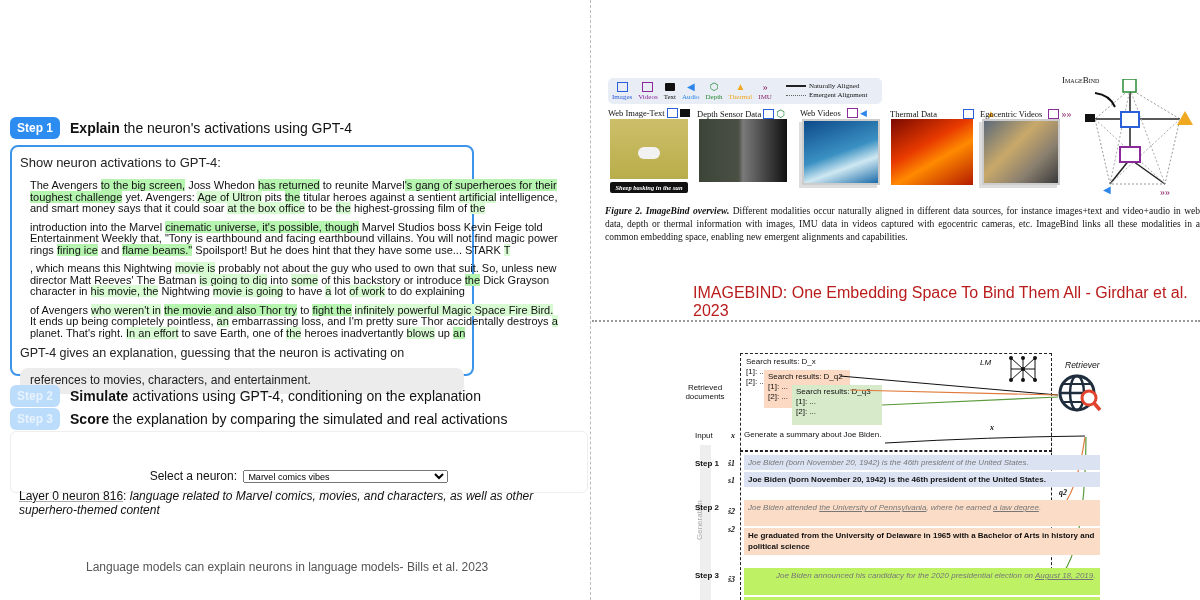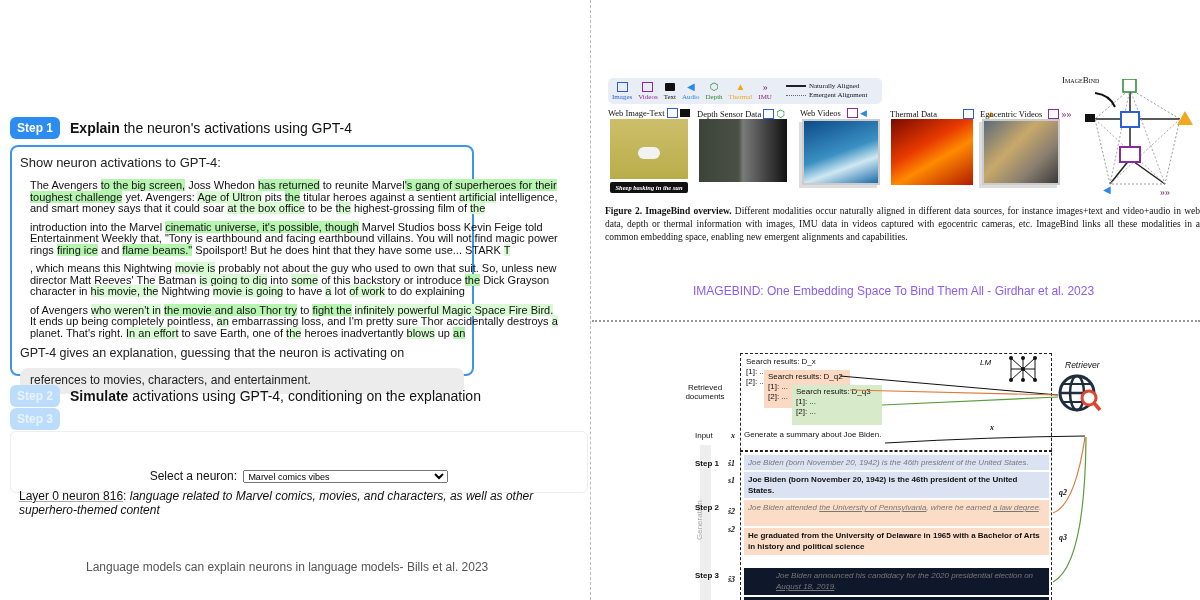--- a/index.html
+++ b/index.html
@@ -32,38 +32,38 @@
   .ib { position: absolute; left: 605px; top: 75px; width: 595px; height: 240px; font-family: "Liberation Serif", serif; }
   .legend { position: absolute; left: 3px; top: 3px; width: 274px; height: 26px; background: #e8edf6; border-radius: 5px; display: flex; align-items: center; padding: 0 4px; gap: 6px; font-size: 7px; }
   .lg-item { display: flex; flex-direction: column; align-items: center; line-height: 8px; }
   .lg-ico { width: 12px; height: 12px; display: flex; align-items: center; justify-content: center; font-size: 10px; }
   .lg-lines { margin-left: 8px; font-size: 7px; line-height: 9px; }
   .lg-lines span.l { display: inline-block; width: 20px; vertical-align: middle; margin-right: 3px; }
   .src-label { position: absolute; font-size: 8.5px; top: 33px; display: flex; align-items: center; gap: 2px; }
   .img-box { position: absolute; top: 44px; height: 60px; }
   .ico-sq { display: inline-block; width: 11px; height: 10px; border: 1.5px solid; position: relative; }
   .ib-cap { position: absolute; left: 0; top: 130px; width: 595px; font-size: 9.5px; line-height: 13px; text-align: justify; }
-  .ib-cap b { font-weight: bold; }
-  .caption-ib { position: absolute; left: 693px; top: 284px; font-size: 12px; color: #8b5cf6; font-family: "Liberation Sans", sans-serif; }
+  .ib-cap b { font-weight: bold; font-style: italic; }
+  .caption-ib { position: absolute; left: 693px; top: 284px; font-size: 16px; color: #b91c1c; font-family: "Liberation Sans", sans-serif; }
 
   
   .ret { position: absolute; left: 670px; top: 345px; width: 530px; height: 255px; font-family: "Liberation Sans", sans-serif; }
   .dash-box { position: absolute; left: 70px; top: 8px; width: 312px; height: 98px; border: 1.5px dashed #222; border-left: none; }
   .dash-left { position: absolute; left: 70px; top: 8px; height: 247px; border-left: 1.5px dashed #222; }
   .dash-right { position: absolute; left: 381px; top: 8px; height: 247px; border-left: 1.5px dashed #222; }
   .row-label { position: absolute; font-size: 8px; text-align: center; }
   .sr { position: absolute; font-size: 8px; line-height: 10px; padding: 2px 4px; }
   .sr.orange { background: #fbd9c3; }
   .sr.green { background: #d7ebcb; }
   .gen-bar { position: absolute; left: 30px; top: 100px; width: 11px; height: 155px; background: #eee; }
   .gen-text { position: absolute; left: 25px; top: 195px; font-size: 8px; color: #aaa; transform: rotate(-90deg); transform-origin: left top; }
-  .stx { position: absolute; font-size: 8px; line-height: 11px; padding: 2px 4px; width: 305px; }
+  .stx { position: absolute; font-size: 8px; line-height: 11px; padding: 2px 4px; width: 356px; }
   .stx.blue { background: #dbe3f3; }
   .stx.orange { background: #fbdcc7; }
-  .stx.green { background: #0f172a; padding-left: 32px; }
+  .stx.green { background: #bef264; padding-left: 32px; }
   .stx.pred { color: #777; font-style: italic; }
   .stx u { text-decoration: underline; }
   .sym { position: absolute; font-size: 8px; font-weight: bold; font-family: "Liberation Serif", serif; font-style: italic; }
 </style>
 </head>
 <body>
 
 <div class="vdiv"></div>
 <div class="hdiv"></div>
 
@@ -82,20 +82,21 @@
     <div class="gpt-line">GPT-4 gives an explanation, guessing that the neuron is activating on</div>
     <div class="explain">references to movies, characters, and entertainment.</div>
   </div>
 
   <div class="step-row" style="top:385px;">
     <span class="step-badge dim">Step 2</span>
     <span class="step-text"><b>Simulate</b><span> activations using GPT-4, conditioning on the explanation</span></span>
   </div>
   <div class="step-row" style="top:408px;">
     <span class="step-badge dim">Step 3</span>
+    <span class="step-text"><b>Score</b><span> the explanation by comparing the simulated and real activations</span></span>
   </div>
 
   <div class="select-panel">
     <div class="sel-row">
       <span>Select a neuron:</span>
       <select><option>Marvel comics vibes</option></select>
     </div>
     <div class="neuron-desc">
       <span class="lbl">Layer 0 neuron 816</span>: <i>language related to Marvel comics, movies, and characters, as well as other superhero-themed content</i>
     </div>

